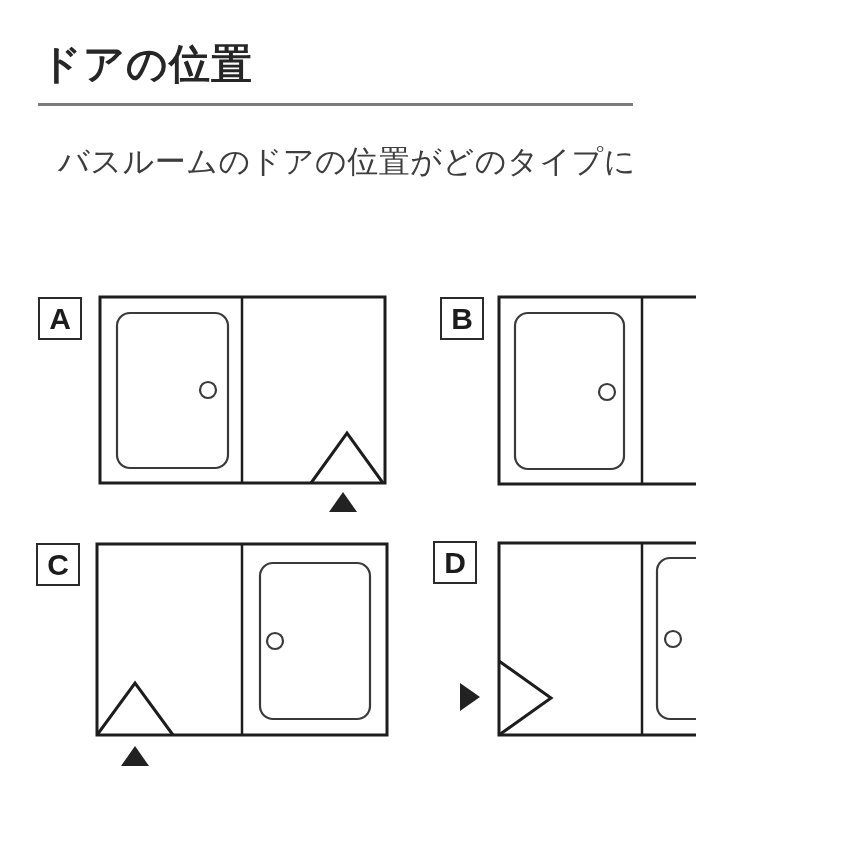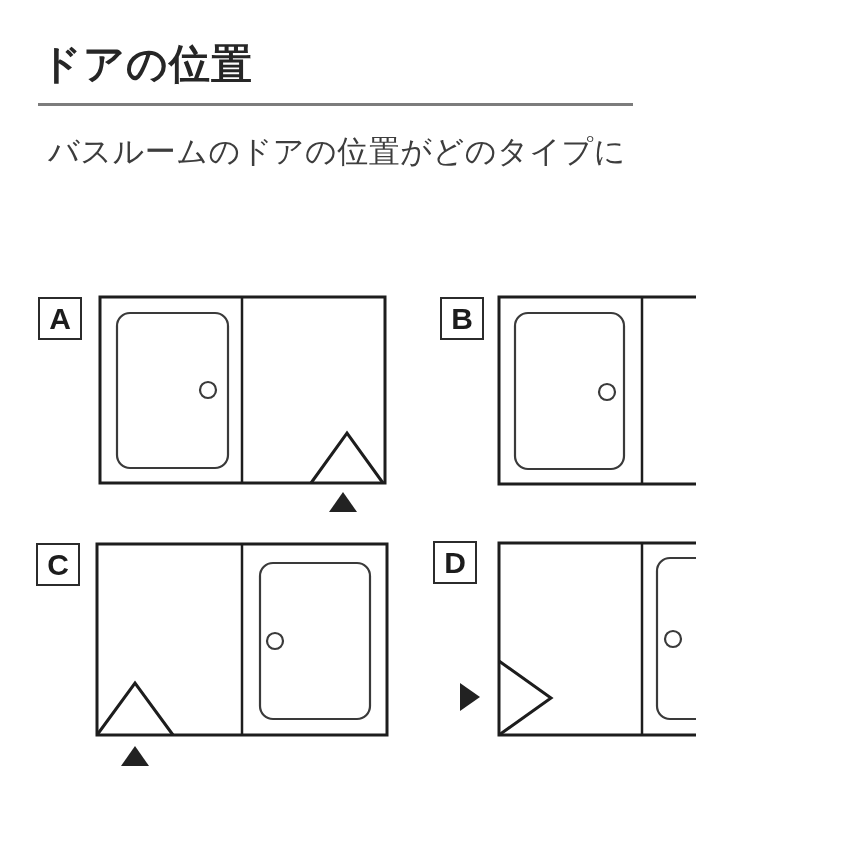--- a/index.html
+++ b/index.html
@@ -30,21 +30,21 @@
     left: 38px;
     top: 103px;
     width: 595px;
     height: 3px;
     background: #7c7c7c;
   }
   .intro {
     position: absolute;
     left: 40px;
     top: 122px;
-    margin: 8px;
+    margin: 18px;
     font-size: 31px;
     font-weight: 500;
     color: #3d3d3d;
     line-height: 44px;
     letter-spacing: 0.5px;
   }
   .label-box {
     position: absolute;
     width: 40px;
     height: 39px;

